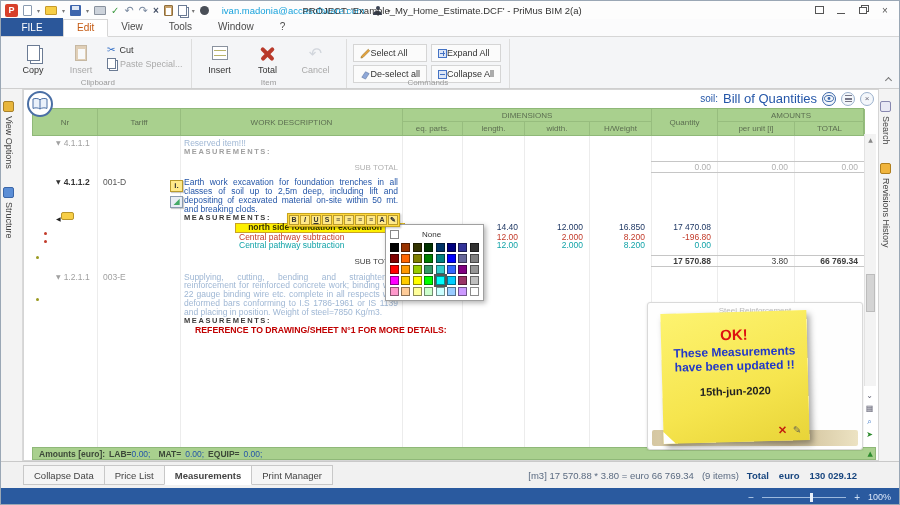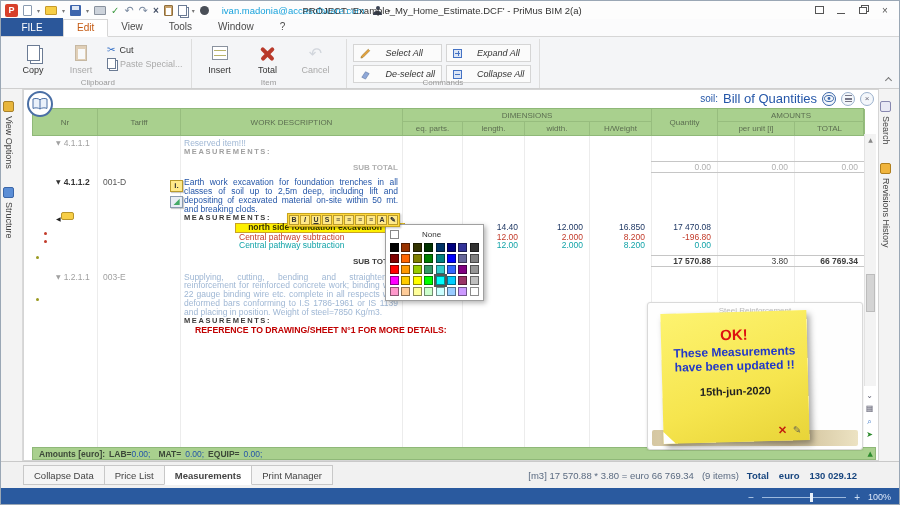--- a/index.html
+++ b/index.html
@@ -64,21 +64,21 @@
   .ic-insert:after{content:"";position:absolute;left:1px;top:8px;right:1px;border-top:1px solid #b9b36a;}
   .ic-delx{position:relative;width:15px;height:15px;}
   .ic-delx:before,.ic-delx:after{content:"";position:absolute;left:-1px;top:6px;width:17px;height:3.5px;background:#b93a2b;border-radius:2px;}
   .ic-delx:before{transform:rotate(45deg);} .ic-delx:after{transform:rotate(-45deg);}
   .ic-undo-big{font-size:16px;color:#a8b0bc;}
   .rb-smallcol{display:flex;flex-direction:column;gap:3px;padding-top:3px;}
   .rb-small{display:flex;align-items:center;gap:4px;font-size:9px;color:#333;white-space:nowrap;}
   .rb-small.disabled{color:#aaa;}
   .cutx{color:#2e6bc4;font-weight:bold;font-size:10px;}
   .cmdgrid{display:grid;grid-template-columns:auto auto;grid-auto-rows:18px;gap:3px 4px;padding-top:3px;}
-  .cmdbtn{display:flex;align-items:center;gap:15px;font-size:9px;color:#333;border:1px solid #d5d5d5;background:#fbfbfb;padding:0 6px;white-space:nowrap;font-style:italic;}
+  .cmdbtn{display:flex;align-items:center;gap:0;font-size:9px;color:#333;border:1px solid #d5d5d5;background:#fbfbfb;padding:0 6px;white-space:nowrap;}
   .ic-exp{width:9px;height:9px;border:1px solid #4472c4;position:relative;background:#dce6f6;}
   .ic-exp:before{content:"";position:absolute;left:1px;top:3.5px;width:5px;height:1px;background:#4472c4;}
   .ic-exp.plus:after{content:"";position:absolute;left:3.5px;top:1px;width:1px;height:5px;background:#4472c4;}
   .ribbon-collapse{position:absolute;right:6px;bottom:4px;width:8px;height:8px;}
   .ribbon-collapse:before{content:"";position:absolute;left:1px;top:2px;width:5px;height:5px;border-left:1.5px solid #777;border-top:1.5px solid #777;transform:rotate(45deg);}
 
   
   .workspace{position:absolute;left:0;top:88px;width:100%;height:372px;background:#e6e9ed;}
   .strip{position:absolute;top:0;bottom:0;width:22px;background:#f3f3f3;}
   .strip.left{left:0;border-right:1px solid #d9d9d9;}
@@ -119,21 +119,21 @@
   .num{text-align:right;padding-right:6px;color:#1f3864;}
   .nr{padding-left:24px;color:#333;}
   .tariff{padding-left:6px;color:#555;}
   .descp{padding:0 4px;text-align:justify;white-space:normal;line-height:8.9px;}
   .blue{color:#2456a8;} .graylt{color:#9fb7d4;} .graytx{color:#a0a0a0;}
   .red{color:#c23b2a;} .teal{color:#12a3a8;}
   .meas{padding-left:4px;letter-spacing:1.6px;font-weight:bold;font-size:7.5px;}
   .mtext{padding-left:59px;}
   .tri{font-family:"DejaVu Sans",sans-serif;font-size:6px;vertical-align:1px;margin-right:3px;}
   .subrow{margin-top:5px;height:11px;line-height:10px;}
-  .subrow .sublab{text-align:right;padding-right:4px;font-weight:bold;font-size:8px;}
+  .subrow .sublab{text-align:right;padding-right:4px;font-weight:normal;font-size:8px;}
   .subrow .snum{border-top:1px solid #c6c6c6;border-bottom:1px solid #c6c6c6;}
   .gray{color:#b0b0b0;}
   .dark{color:#3d3d3d;}
   .hl{display:inline-flex;align-items:center;margin-left:55px;width:170px;background:#fdf000;
       border:1px solid #c9a227;height:10px;line-height:9px;font-weight:bold;color:#3a3000;}
   .hl .hltext{flex:1;text-align:center;font-size:8.5px;}
   .hlarrow{width:10px;height:10px;background:#e8c320;border-left:1px solid #a07d10;display:flex;
            align-items:center;justify-content:center;font-size:6px;color:#4a3800;}
   .itemicons{position:absolute;left:138px;width:14px;z-index:2;}
   .ii{width:13px;height:12px;margin-bottom:4px;display:flex;align-items:center;justify-content:center;

